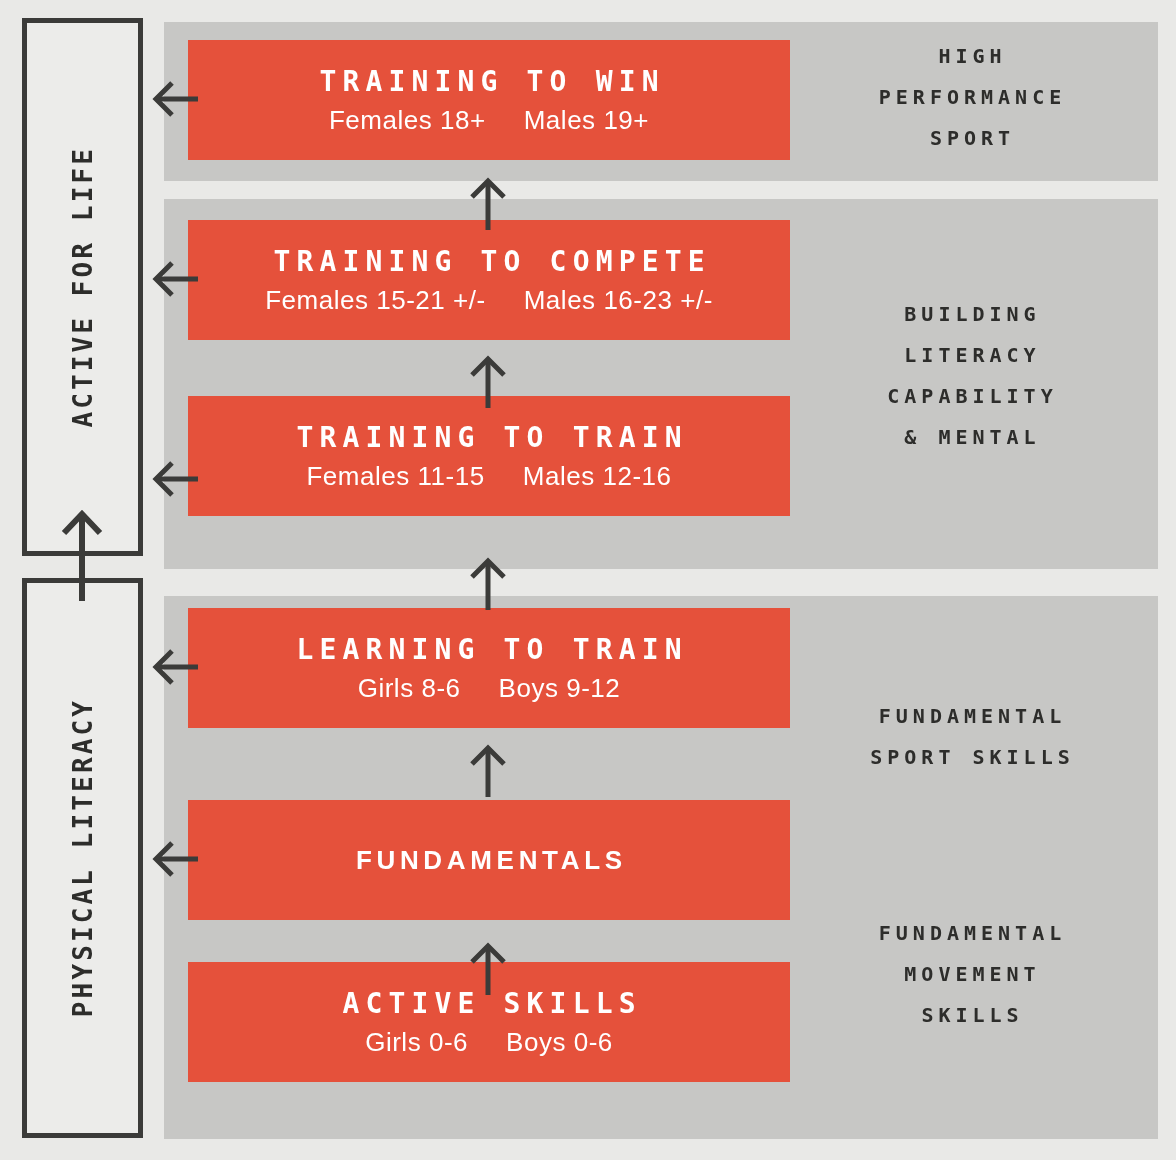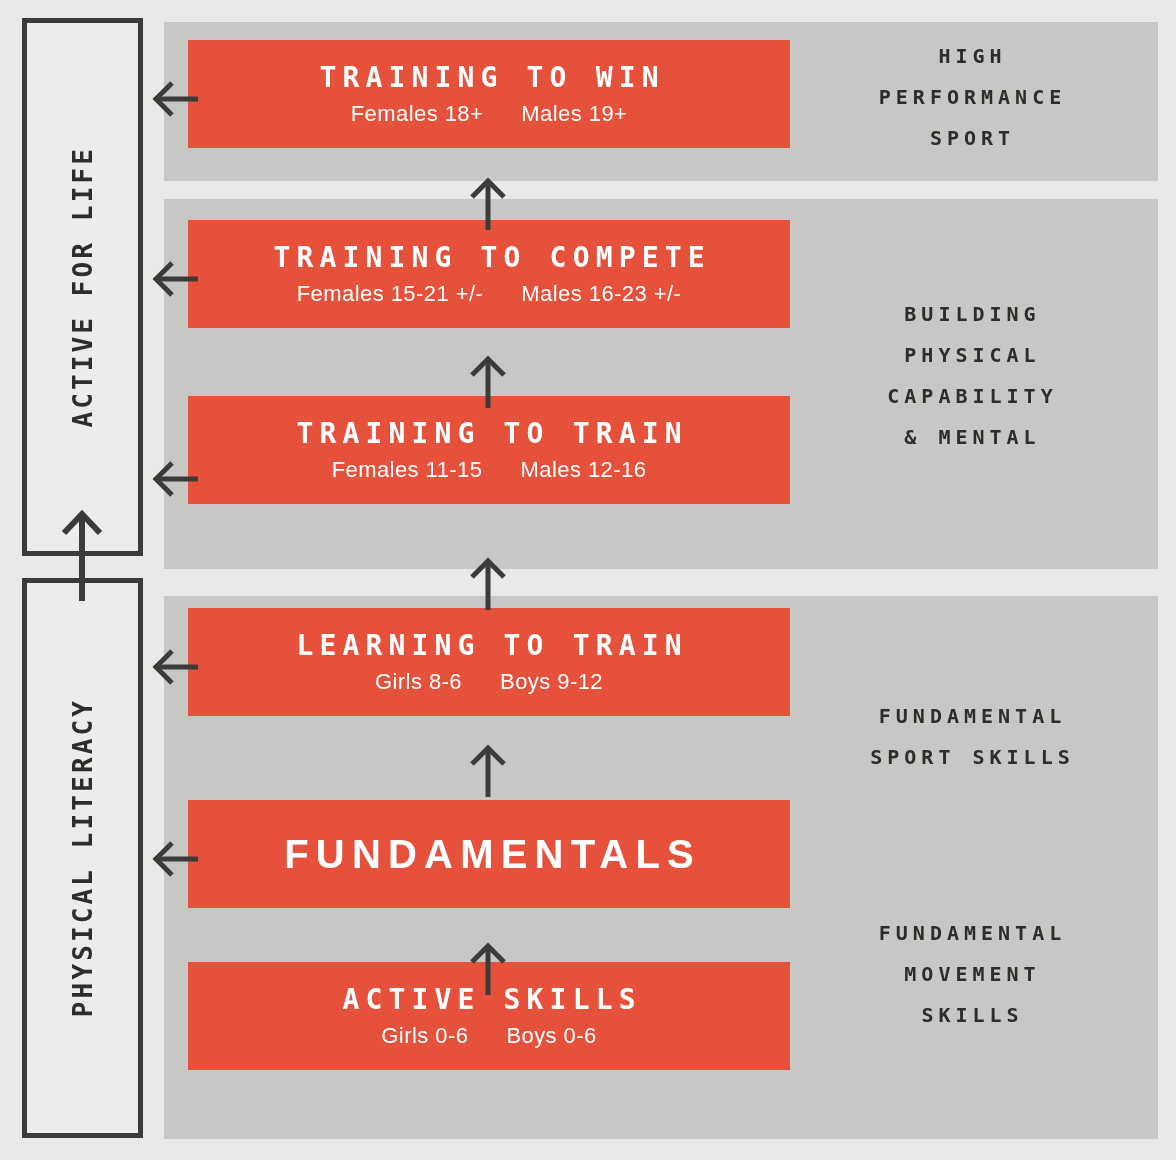--- a/index.html
+++ b/index.html
@@ -9,27 +9,27 @@
   *{margin:0;padding:0;box-sizing:border-box;}
   html,body{background:var(--background);}
   .stage-wrap{position:relative;width:1176px;height:1160px;background:var(--background);
     font-family:"DejaVu Sans Mono",monospace;overflow:hidden;}
   .abs{position:absolute;}
   .band{background:var(--band);left:164px;width:994px;}
   .side-box{left:22px;width:121px;border:5px solid var(--dark);background:var(--box_fill);
     display:flex;align-items:center;justify-content:center;}
   .vlabel{writing-mode:vertical-rl;transform:rotate(180deg);color:var(--label);
     font-size:26px;font-weight:700;letter-spacing:.12em;white-space:nowrap;}
-  .stage-box{left:188px;width:602px;height:108px;background:var(--accent);
+  .stage-box{left:188px;width:602px;height:120px;background:var(--accent);
     display:flex;flex-direction:column;align-items:center;justify-content:center;gap:7px;z-index:2;}
   .stage-title{color:var(--white);font-size:28px;font-weight:700;letter-spacing:.22em;
     padding-left:.22em;white-space:nowrap;}
-  .stage-title.sans-title{font-family:"Liberation Sans",sans-serif;font-size:40px;letter-spacing:.18em;padding-left:.18em;}
+  .stage-title.sans-title{font-family:"Liberation Sans",sans-serif;font-size:26px;letter-spacing:.18em;padding-left:.18em;}
   .stage-sub{display:flex;gap:38px;color:var(--white);font-family:"Liberation Sans",sans-serif;
-    font-size:22px;letter-spacing:.02em;white-space:nowrap;}
+    font-size:26px;letter-spacing:.02em;white-space:nowrap;}
   .band-label{left:802px;width:336px;text-align:center;color:var(--label);
     font-size:20px;font-weight:700;letter-spacing:.25em;line-height:41px;z-index:3;}
   .band-label div{padding-left:.25em;white-space:nowrap;}
   .arrow{z-index:5;}
   .arrow svg{display:block;}
   .arrow line,.arrow polyline{stroke:var(--dark);fill:none;}
 </style>
 </head>
 <body>
 
@@ -97,21 +97,21 @@
     </div>
   </div>
 
   <div class="abs band-label" style="top:36px;">
     <div>HIGH</div>
     <div>PERFORMANCE</div>
     <div>SPORT</div>
   </div>
   <div class="abs band-label" style="top:294px;">
     <div>BUILDING</div>
-    <div>PHYSICAL</div>
+    <div>LITERACY</div>
     <div>CAPABILITY</div>
     <div>&amp; MENTAL</div>
   </div>
   <div class="abs band-label" style="top:696px;">
     <div>FUNDAMENTAL</div>
     <div>SPORT SKILLS</div>
   </div>
   <div class="abs band-label" style="top:913px;">
     <div>FUNDAMENTAL</div>
     <div>MOVEMENT</div>

